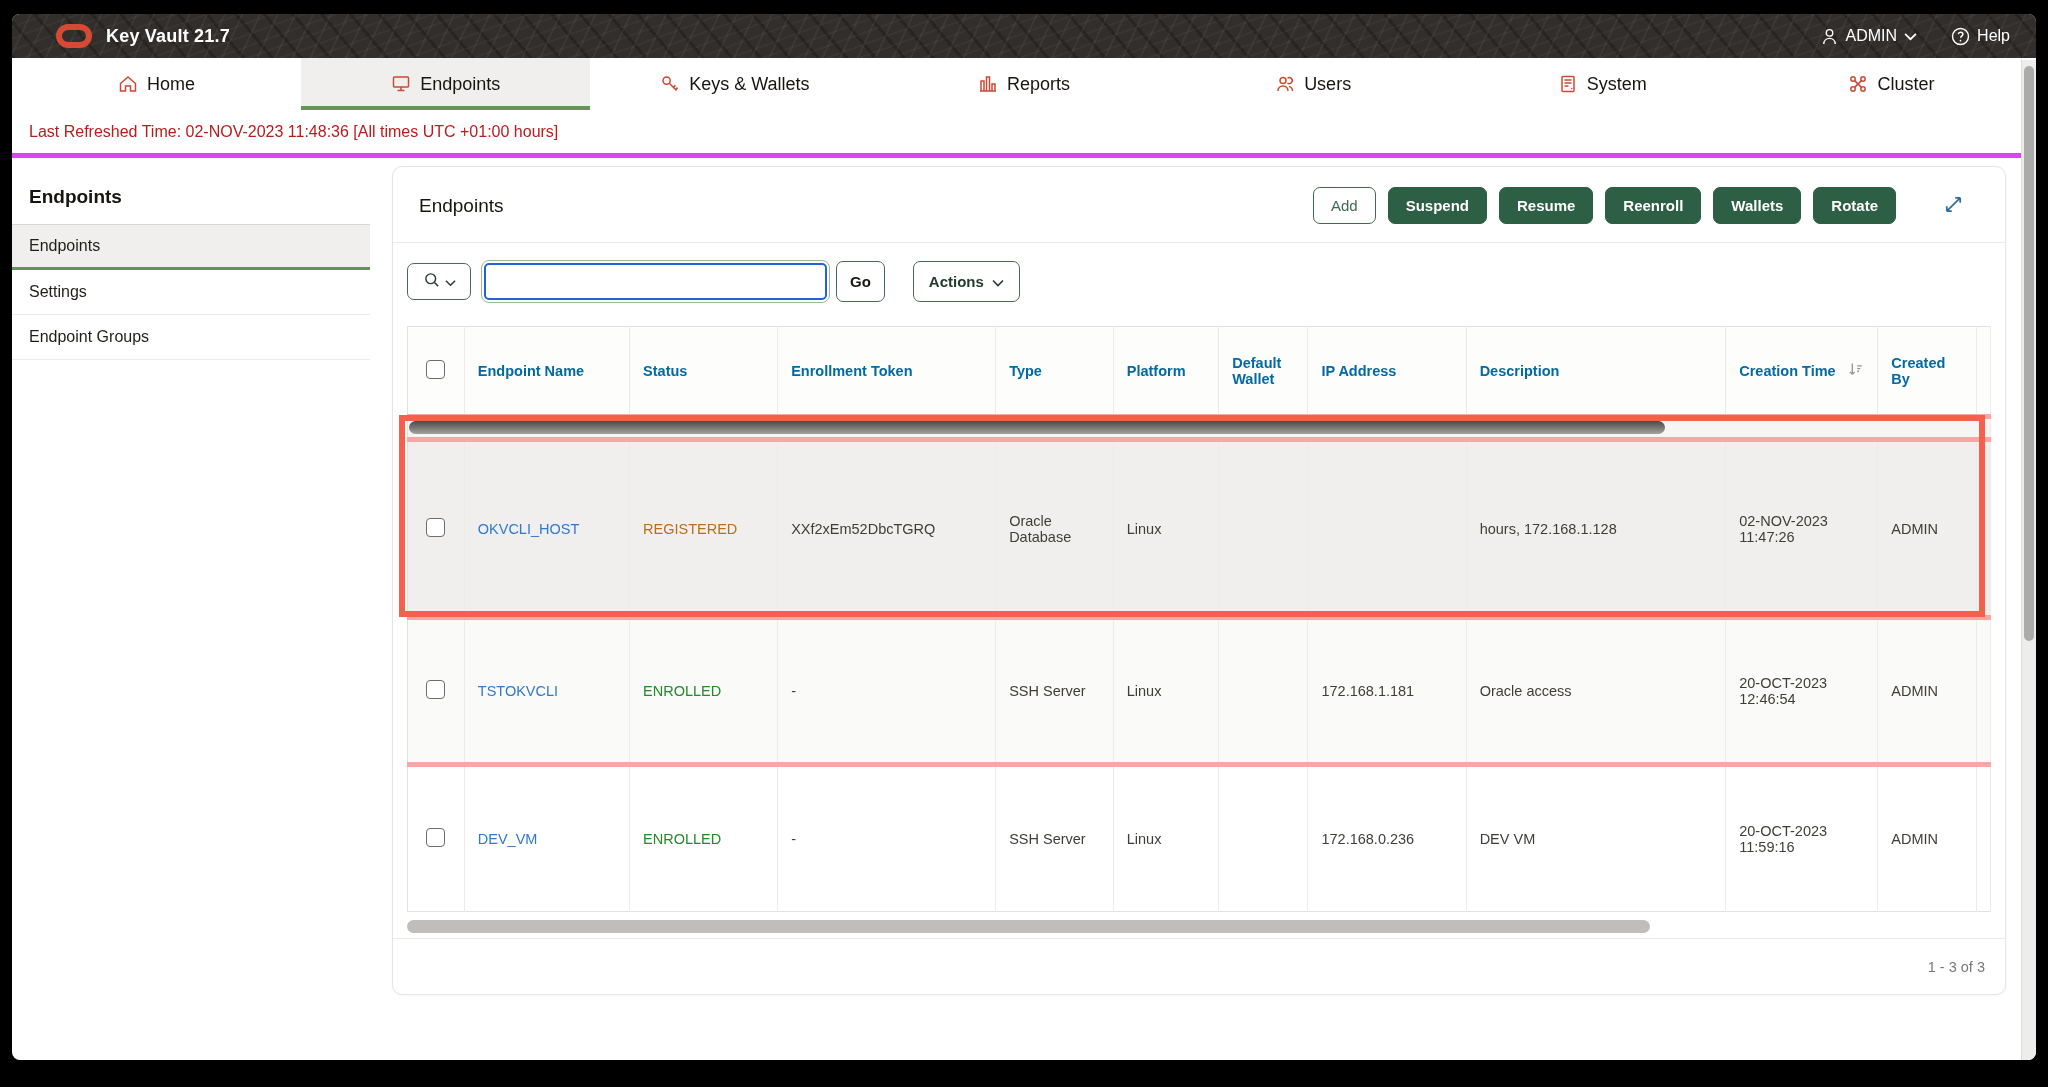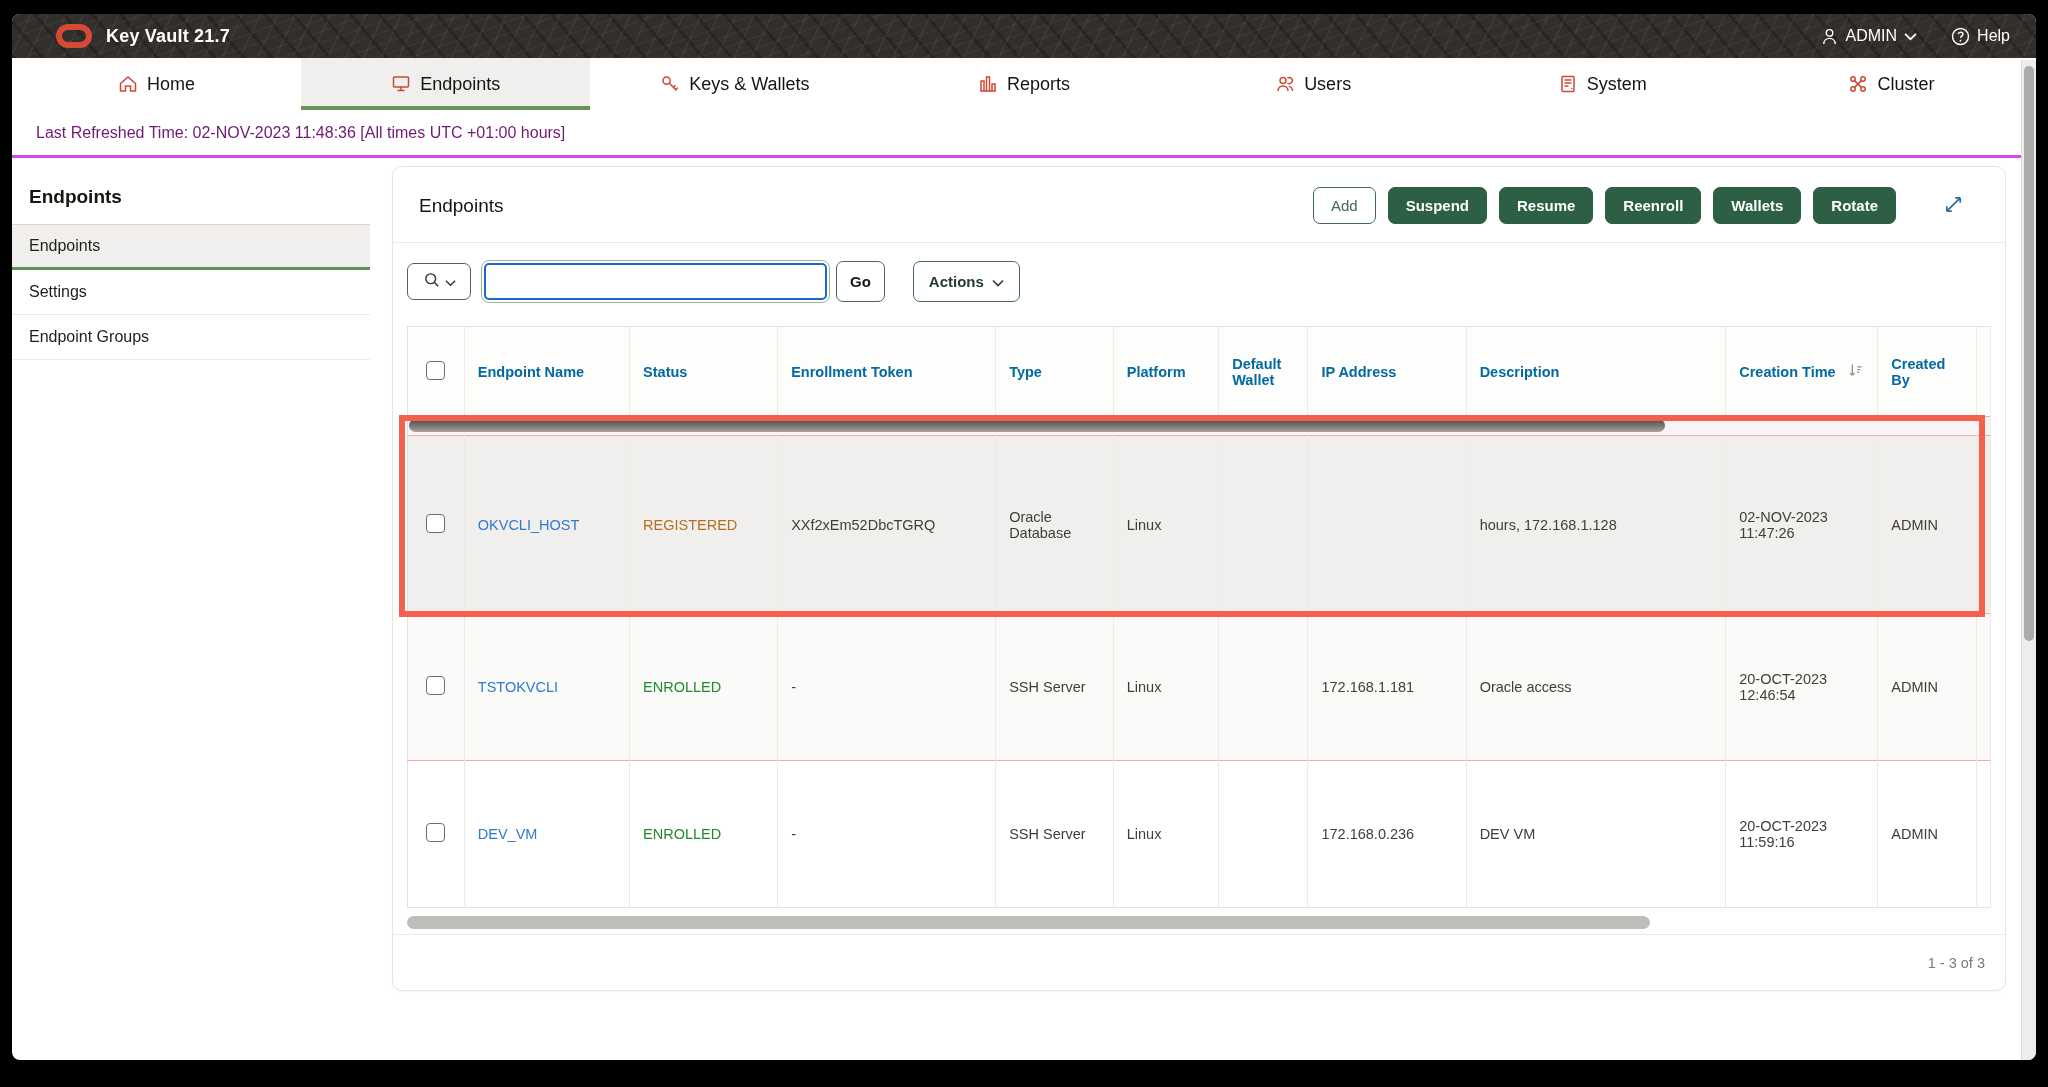--- a/index.html
+++ b/index.html
@@ -22,22 +22,22 @@
 
   
   .tabbar { height:52px; display:flex; background:#fff; }
   .tab { flex:1; display:flex; align-items:center; justify-content:center; gap:9px;
          font-size:18px; color:#17150f; cursor:pointer; position:relative; }
   .tab.active { background:#f1efed; }
   .tab.active:after { content:""; position:absolute; left:0; right:0; bottom:0; height:4px; background:#689459; }
   .tab svg { display:block; }
 
   
-  .refreshbar { height:48px; display:flex; align-items:center; padding-left:24px;
-                font-size:16px; color:#701a75; border-bottom:3px solid #d946ef; }
+  .refreshbar { height:48px; display:flex; align-items:center; padding-left:17px;
+                font-size:16px; color:#b91c1c; border-bottom:5px solid #d946ef; }
 
   
   .content { display:flex; height:calc(100% - 144px); }
   .sidebar { width:358px; flex:0 0 358px; padding-top:14px; }
   .sidebar h2 { font-size:19px; font-weight:bold; color:#17150f; padding:14px 0 16px 17px; }
   .side-list { list-style:none; border-top:1px solid #d9d6d2; }
   .side-item { height:45px; display:flex; align-items:center; padding-left:17px; font-size:16px;
                color:#201e1a; cursor:pointer; border-bottom:1px solid #edebe8; }
   .side-item.active { background:#f1efed; border-bottom:3px solid #5f9454; }
   .main { flex:1; padding:8px 30px 0 22px; }
@@ -63,21 +63,21 @@
   .actions-btn { margin-left:28px; height:41px; padding:0 15px; background:#fff; border:1.5px solid #4a6b53;
                  border-radius:7px; font-weight:bold; font-size:15px; color:#233c2d; cursor:pointer;
                  display:flex; align-items:center; gap:8px; font-family:inherit; }
 
   
   .table-wrap { position:relative; margin:8px 14px 0 14px; }
   table { width:100%; border-collapse:collapse; table-layout:fixed; border:1px solid #e3e1de; }
   th, td { border-right:1px solid #ecebe8; vertical-align:middle; text-align:left; }
   thead th { height:90px; font-size:14.5px; font-weight:bold; color:#0369a1; padding:10px 13px; background:#fdfdfc; }
   tbody td { font-size:14.5px; color:#403e39; padding:10px 13px; }
-  tbody tr { border-top:1px solid #fca5a5; }
+  tbody tr { border-top:5px solid #fca5a5; }
   tr.hscroll-row td { padding:2px 1px 3px 1px; background:#f6f5f3; }
   .mini-thumb { width:79.5%; height:13px; border-radius:7px;
                 background:linear-gradient(180deg,#4d4b48 0%, #7b7976 55%, #a5a3a0 100%); }
   tr.r0 td { background:#f0efed; height:178px; }
   tr.r1 td { background:#fafaf9; height:147px; }
   tr.r2 td { background:#ffffff; height:147px; }
   .cb { width:19px; height:19px; border:1.5px solid #6f6d69; border-radius:4px; background:#fff; display:inline-block; cursor:pointer; }
   td.cb-cell, th.cb-cell { text-align:center; }
   a.ep-link { color:#3079cd; text-decoration:none; cursor:pointer; }
   .st-registered { color:#b4701e; }

